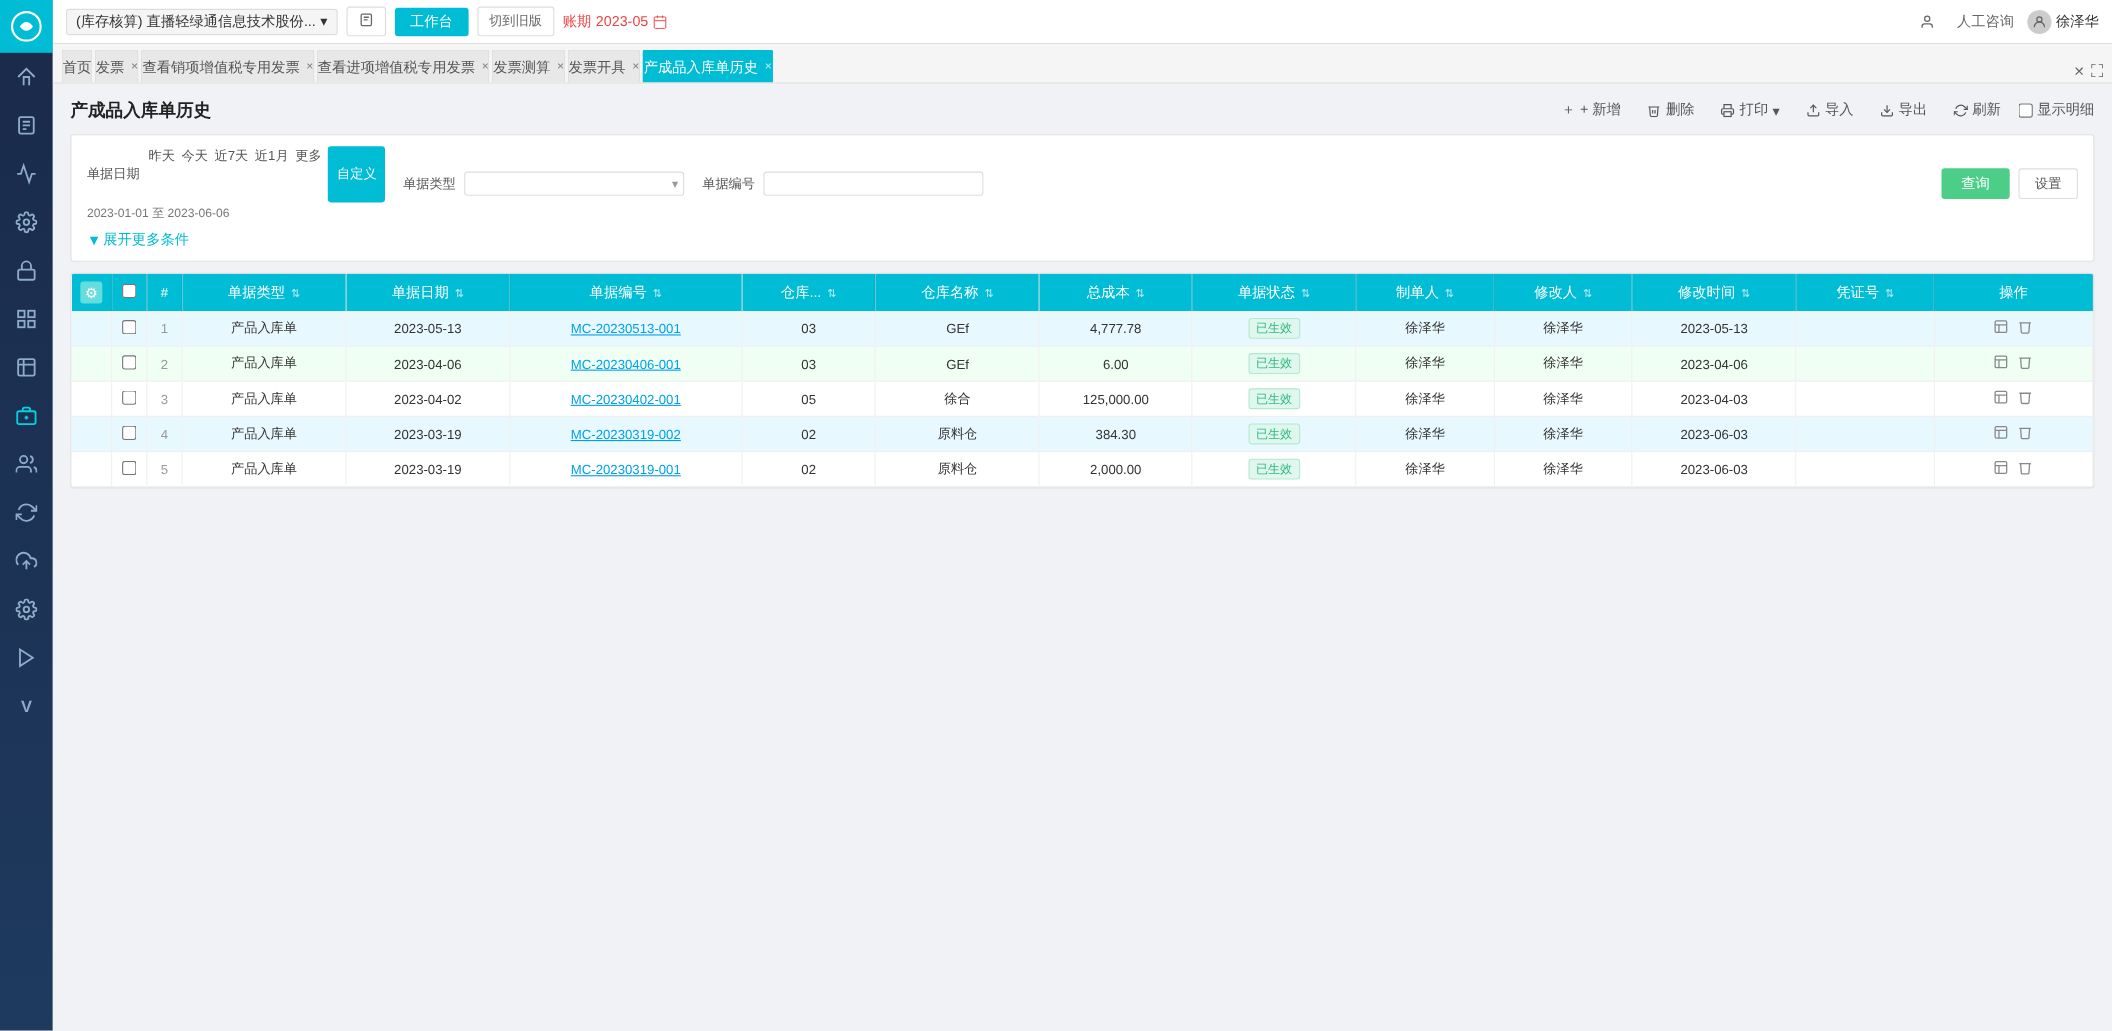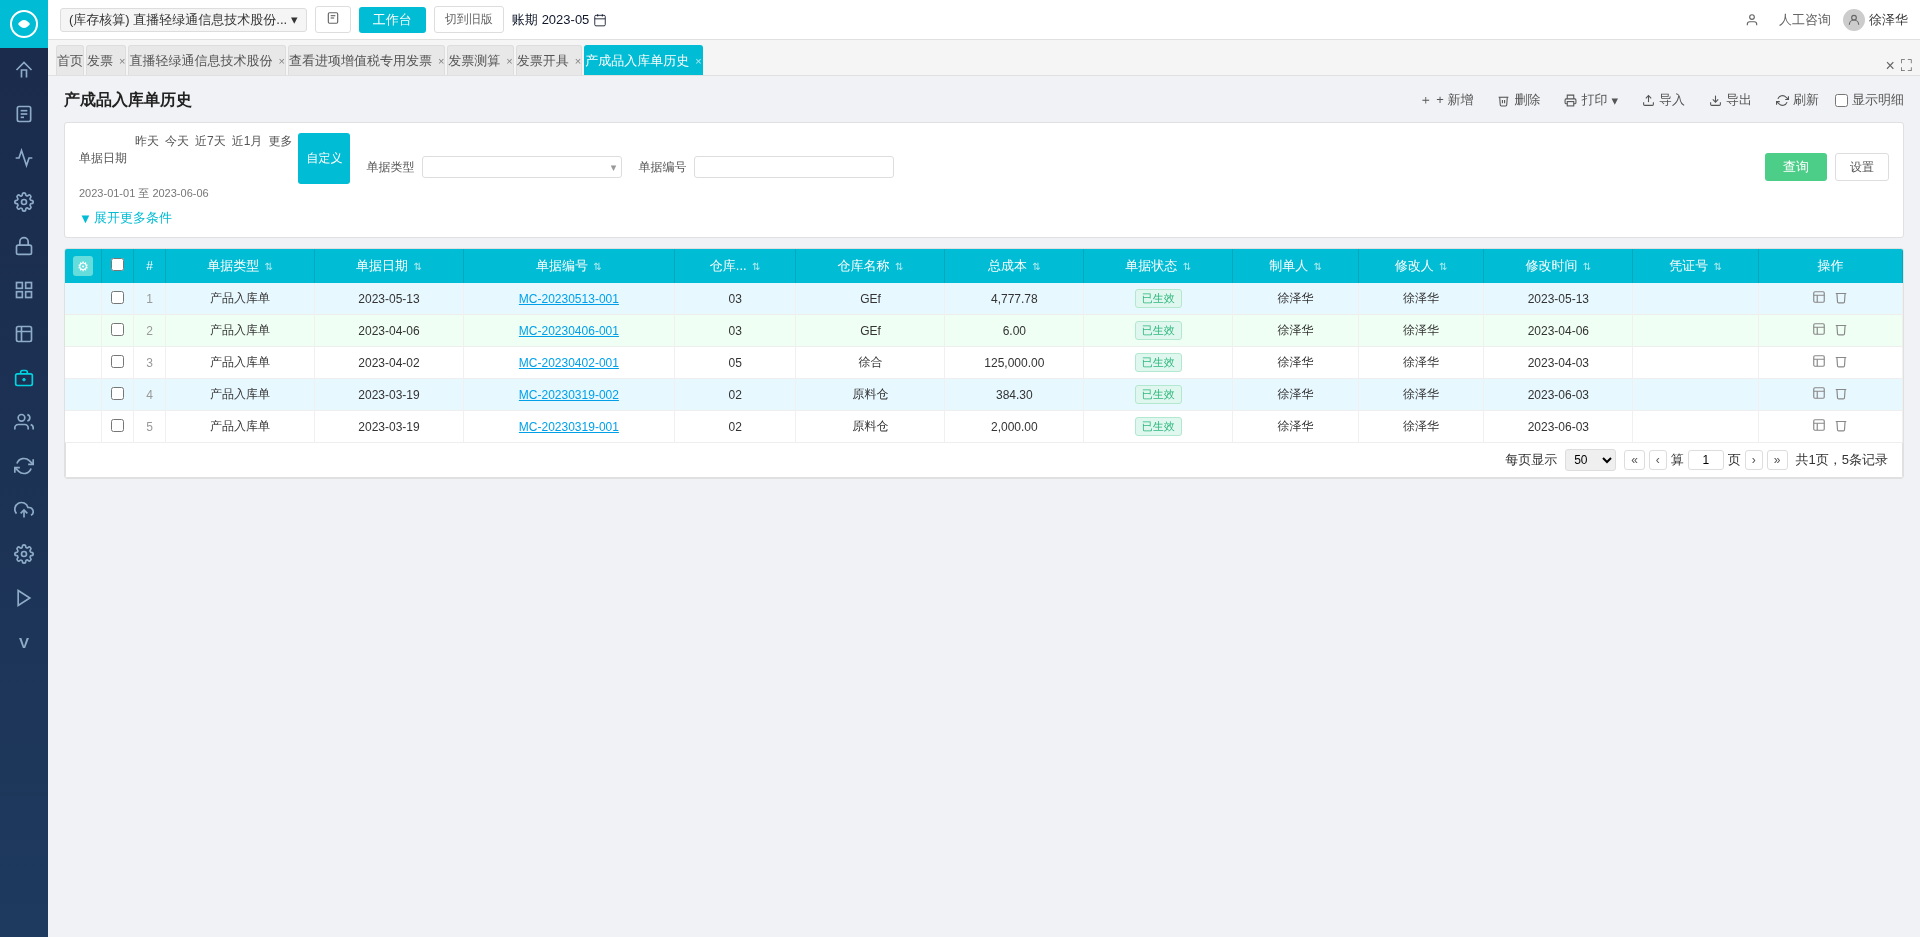--- a/index.html
+++ b/index.html
@@ -14,21 +14,21 @@
 
     
     .main { flex: 1; display: flex; flex-direction: column; overflow: hidden; background: #f0f2f5; }
 
     
     .topbar { height: 40px; background: #fff; display: flex; align-items: center; padding: 0 12px; border-bottom: 1px solid #e0e0e0; flex-shrink: 0; }
     .topbar-left { display: flex; align-items: center; gap: 8px; flex: 1; }
     .company-name { font-size: 12px; color: #333; background: #f5f5f5; border: 1px solid #ddd; border-radius: 3px; padding: 2px 8px; display: flex; align-items: center; gap: 4px; }
     .workbench-btn { background: #00bcd4; color: #fff; border: none; border-radius: 3px; padding: 4px 14px; cursor: pointer; font-size: 13px; }
     .switch-btn { border: 1px solid #ddd; background: #fff; border-radius: 3px; padding: 4px 10px; cursor: pointer; font-size: 12px; color: #666; }
-    .period { font-size: 12px; color: #0f172a; display: flex; align-items: center; gap: 4px; }
+    .period { font-size: 12px; color: #ef4444; display: flex; align-items: center; gap: 4px; }
     .topbar-right { display: flex; align-items: center; gap: 12px; }
     .help-btn { font-size: 12px; color: #666; display: flex; align-items: center; gap: 20px; cursor: pointer; }
     .user-info { font-size: 12px; color: #333; display: flex; align-items: center; gap: 4px; cursor: pointer; }
     .avatar { width: 22px; height: 22px; border-radius: 50%; background: #ccc; display: flex; align-items: center; justify-content: center; font-size: 10px; color: #666; }
 
     
     .tabs { height: 36px; background: #f5f5f5; display: flex; align-items: flex-end; padding-left: 8px; border-bottom: 1px solid #e0e0e0; flex-shrink: 0; overflow-x: auto; }
     .tab { height: 30px; padding: 0 0; display: flex; align-items: center; gap: 6px; background: #e8e8e8; border: 1px solid #ddd; border-bottom: none; border-radius: 3px 3px 0 0; margin-right: 2px; cursor: pointer; font-size: 12px; color: #555; white-space: nowrap; }
     .tab.active { background: #00bcd4; color: #fff; border-color: #00bcd4; }
     .tab-close { font-size: 11px; color: inherit; opacity: 0.7; }
@@ -244,21 +244,21 @@
 
   <div class="tabs">
     <div class="tab">
       <span>首页</span>
     </div>
     <div class="tab">
       <span>发票</span>
       <span class="tab-close">×</span>
     </div>
     <div class="tab">
-      <span>直播轻绿通信息技术股份</span>
+      <span>查看销项增值税专用发票</span>
       <span class="tab-close">×</span>
     </div>
     <div class="tab">
       <span>查看进项增值税专用发票</span>
       <span class="tab-close">×</span>
     </div>
     <div class="tab">
       <span>发票测算</span>
       <span class="tab-close">×</span>
     </div>
@@ -603,33 +603,16 @@
                       <path d="M19 6l-1 14a2 2 0 0 1-2 2H8a2 2 0 0 1-2-2L5 6"></path>
                     </svg>
     </span>
   </div>
               </td>
   </tr>
           </tbody>
       </table>
 
 
-      <div class="pagination-bar">
-        <span>每页显示</span>
-        <select class="page-size-select">
-          <option value="50">50</option>
-          <option value="100">100</option>
-        </select>
-        <div class="page-nav">
-          <button class="page-nav-btn">«</button>
-          <button class="page-nav-btn">‹</button>
-          <span>算</span>
-          <input class="page-input" type="text" value="1" style="">
-          <span>页</span>
-          <button class="page-nav-btn">›</button>
-          <button class="page-nav-btn">»</button>
-        </div>
-        <span>共1页，5条记录</span>
-      </div>
     </div>
 
   </div>
 </div>
 
 </body></html>

